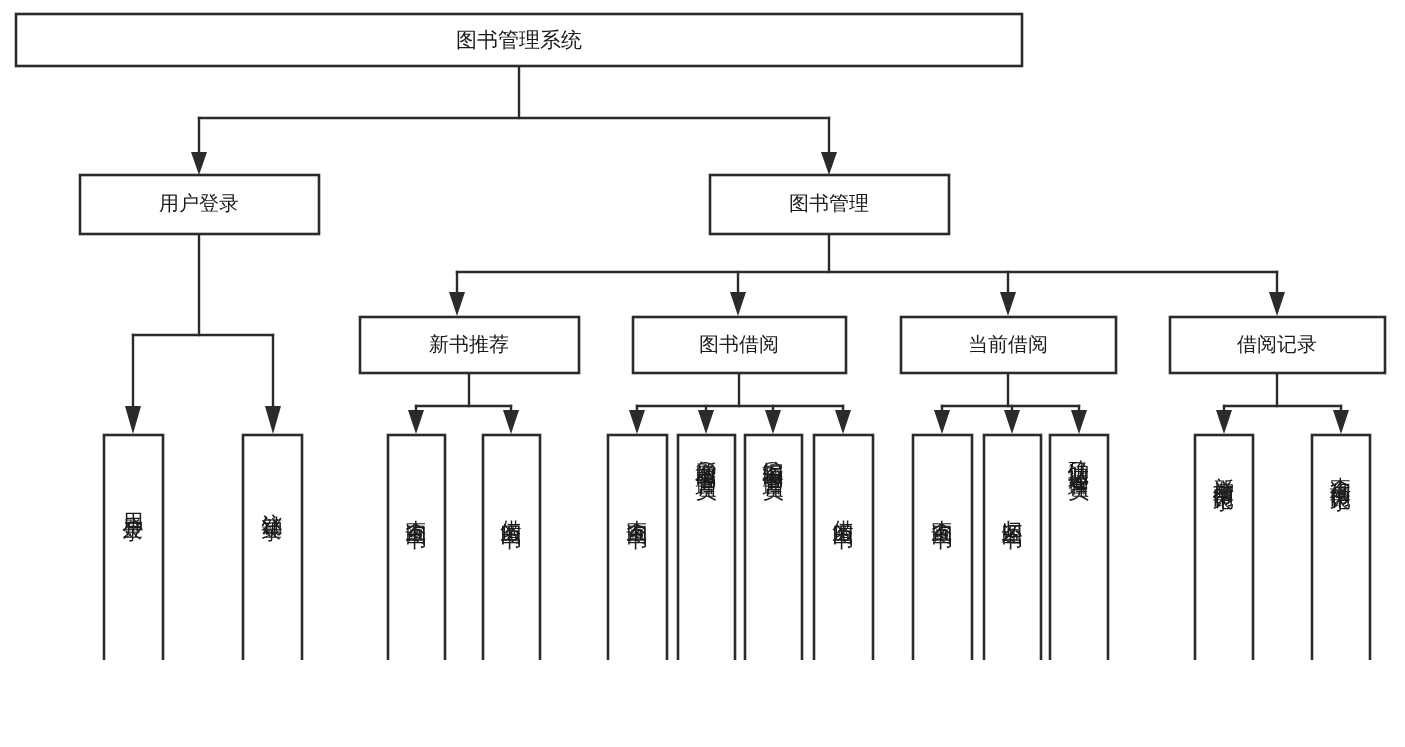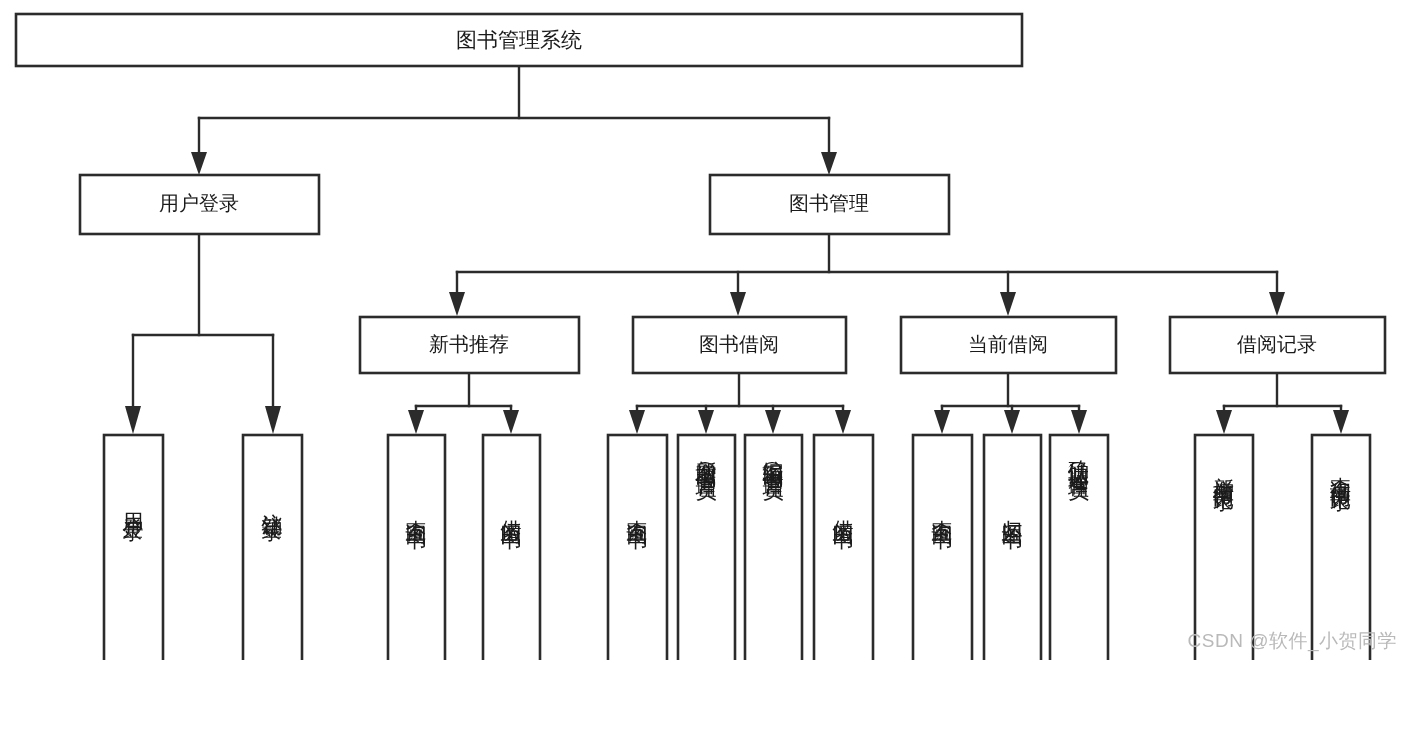--- a/index.html
+++ b/index.html
@@ -232,14 +232,13 @@
     <span class="vlabel">确认归还（管理员）</span>
   </div>
 
   <div class="vlabel-wrap" style="left:1195px; top:460px; width:58px; height:273px;">
     <span class="vlabel">新增借阅记录</span>
   </div>
   <div class="vlabel-wrap" style="left:1312px; top:460px; width:58px; height:273px;">
     <span class="vlabel">查询借阅记录</span>
   </div>
 
-  <div id="watermark">CSDN @软件_小贺同学</div>
 </div>
 
 </body></html>

